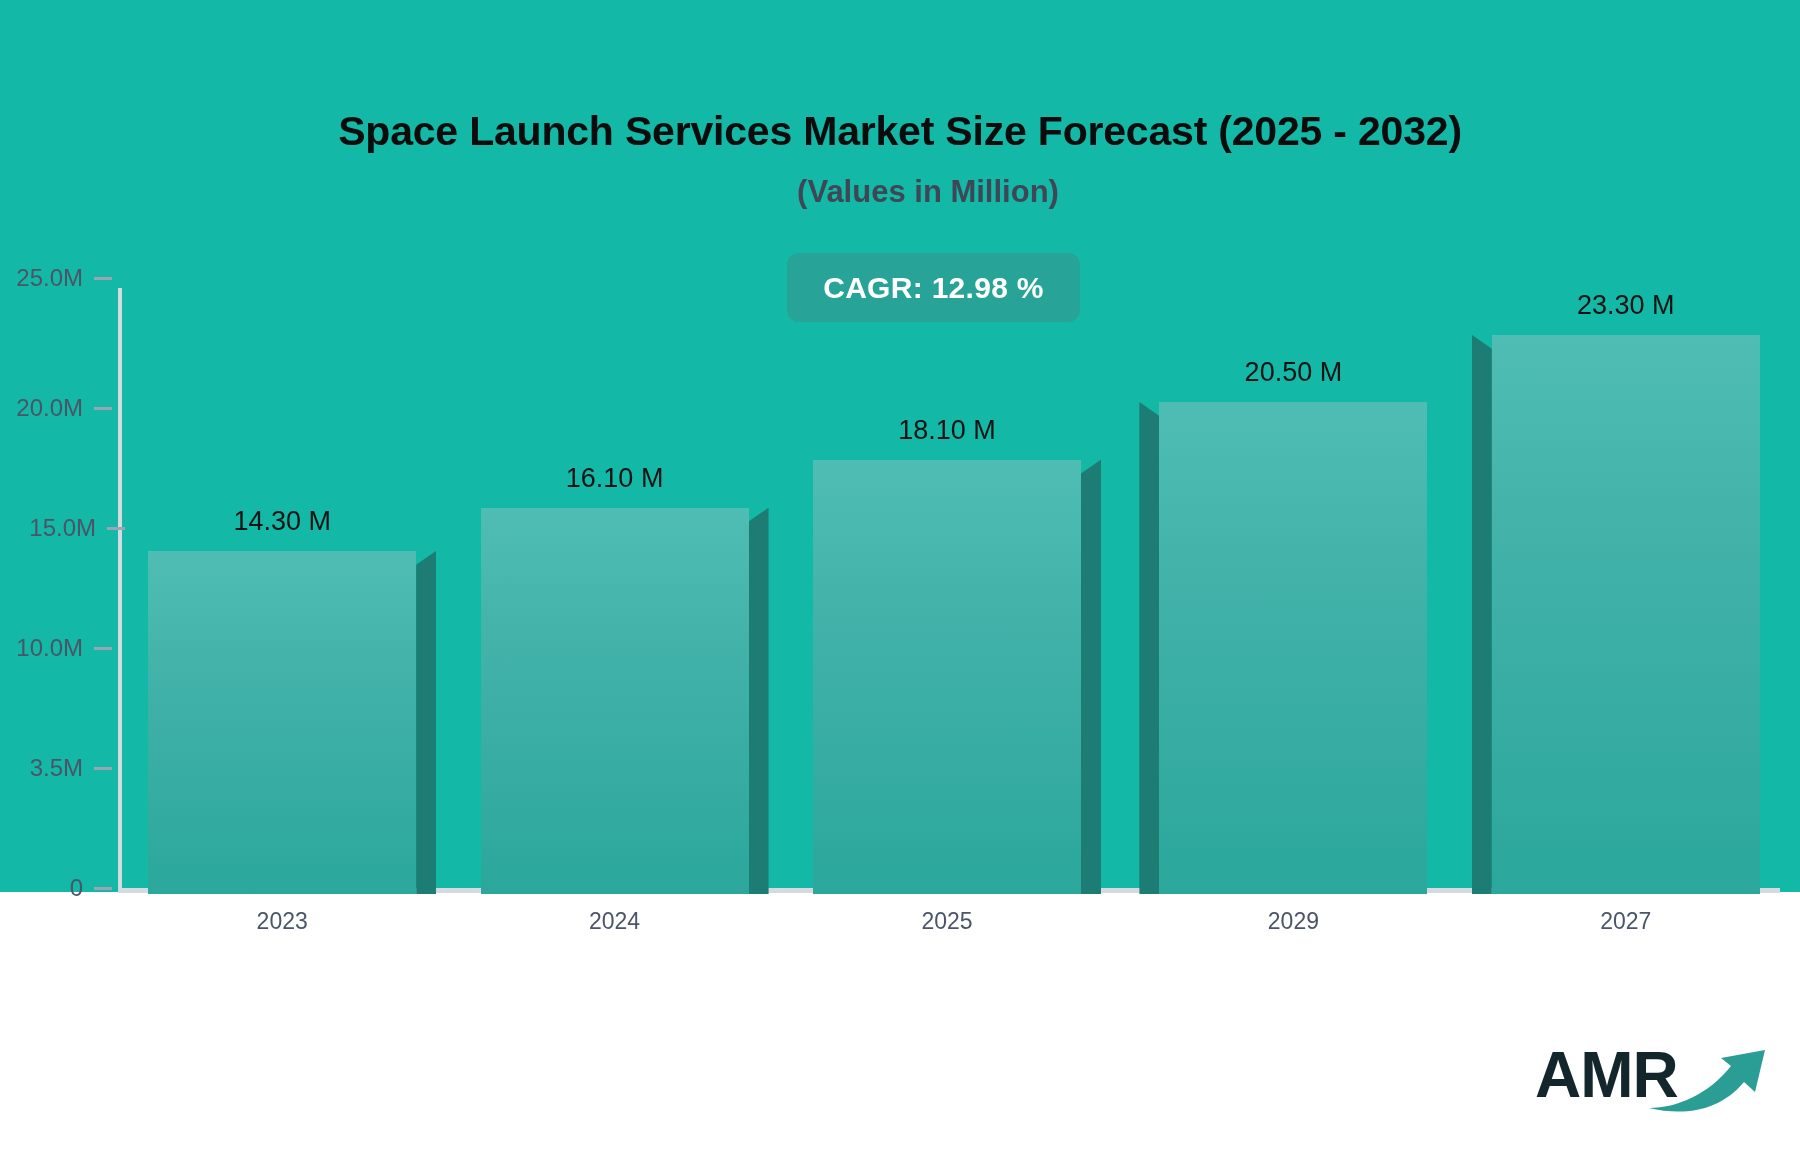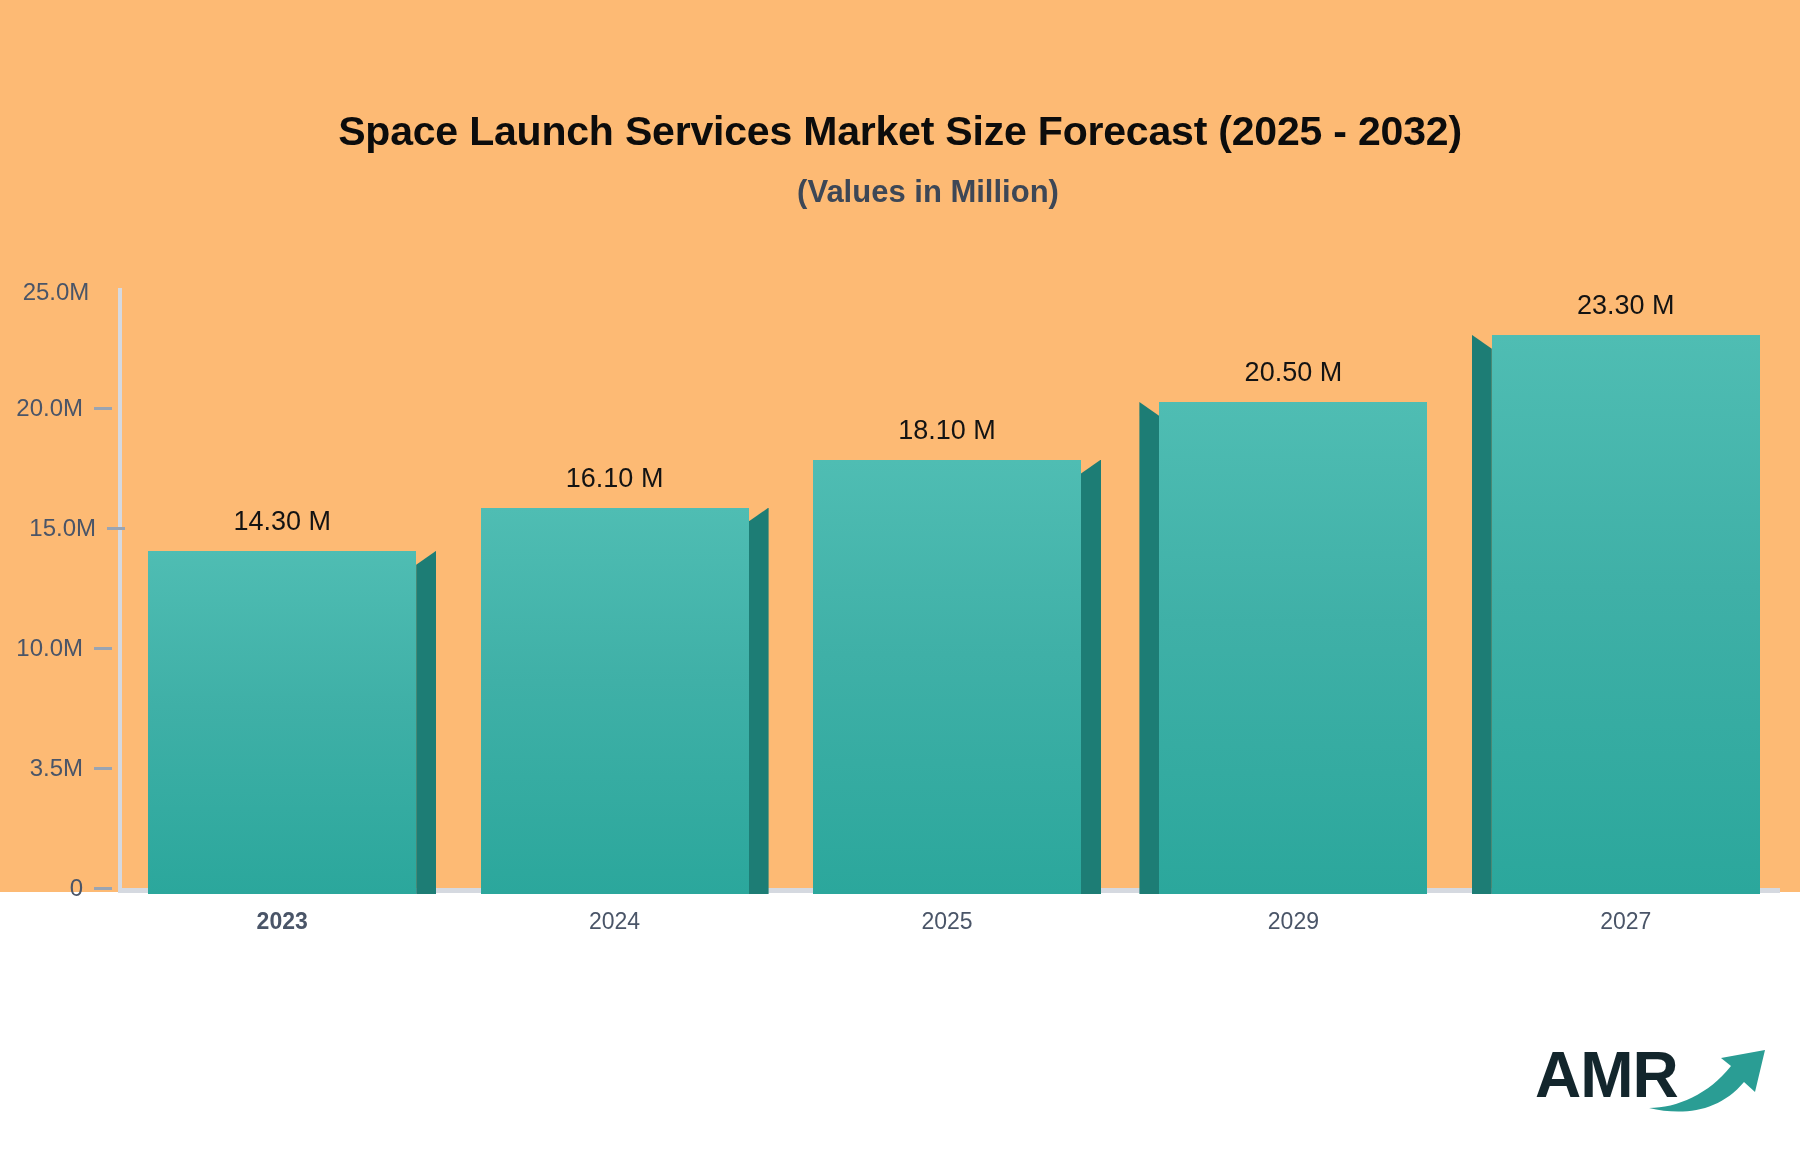--- a/index.html
+++ b/index.html
@@ -13,21 +13,21 @@
     font-family: "Liberation Sans", sans-serif;
     overflow: hidden;
     position: relative;
   }
 
   #chart-card {
     position: absolute;
     left: 0; top: 0;
     width: 1800px;
     height: 892px;
-    background: #fdba74;
+    background: #14b8a6;
   }
 
   
   #chart-title {
     position: absolute;
     left: 0;
     top: 108px;
     width: 1800px;
     text-align: center;
     font-size: 41px;
@@ -190,26 +190,29 @@
   }
 </style>
 </head>
 <body>
 
 <div id="chart-card">
 
   <div id="chart-title">Space Launch Services Market Size Forecast (2025 - 2032)</div>
   <div id="chart-subtitle">(Values in Million)</div>
 
+  <div id="cagr-badge">
+    <span class="badge-text">CAGR: 12.98 %</span>
+  </div>
 
   <div id="y-axis-line"></div>
   <div id="x-axis-line"></div>
 
   <div id="y-ticks">
-      <div class="y-tick" style="top: 278px; flex-direction: column;">
+      <div class="y-tick" style="top: 268px;">
         <span class="y-tick-label">25.0M</span>
         <span class="y-tick-mark"></span>
       </div>
       <div class="y-tick" style="top: 398px;">
         <span class="y-tick-label">20.0M</span>
         <span class="y-tick-mark"></span>
       </div>
       <div class="y-tick" style="top: 518px; margin-left: 13px;">
         <span class="y-tick-label">15.0M</span>
         <span class="y-tick-mark"></span>
@@ -250,21 +253,21 @@
         <div class="bar-value" style="bottom: 506px; margin-top: 20px;">20.50 M</div>
       </div>
       <div class="bar-group" style="left: 1373.8px; width: 268px; height: 559.2px;">
         <div class="bar-side left" style="height: 559.2px; width: 20px;"></div>
         <div class="bar-face" style="height: 559.2px;"></div>
         <div class="bar-value" style="bottom: 573.2px;">23.30 M</div>
       </div>
     </div>
 
   <div id="x-labels">
-      <div class="x-label" style="left: 148.2px; width: 268px; font-weight: bold;">2023</div>
+      <div class="x-label" style="left: 148.2px; width: 268px;">2023</div>
       <div class="x-label" style="left: 480.6px; width: 268px;">2024</div>
       <div class="x-label" style="left: 813px; width: 268px;">2025</div>
       <div class="x-label" style="left: 1159.4px; width: 268px;">2029</div>
       <div class="x-label" style="left: 1491.8px; width: 268px;">2027</div>
     </div>
 
   <div id="amr-logo">
     <span class="logo-text">AMR</span>
     <span class="logo-arrow">
       <svg viewBox="0 0 124 68" width="124" height="68" aria-hidden="true">

